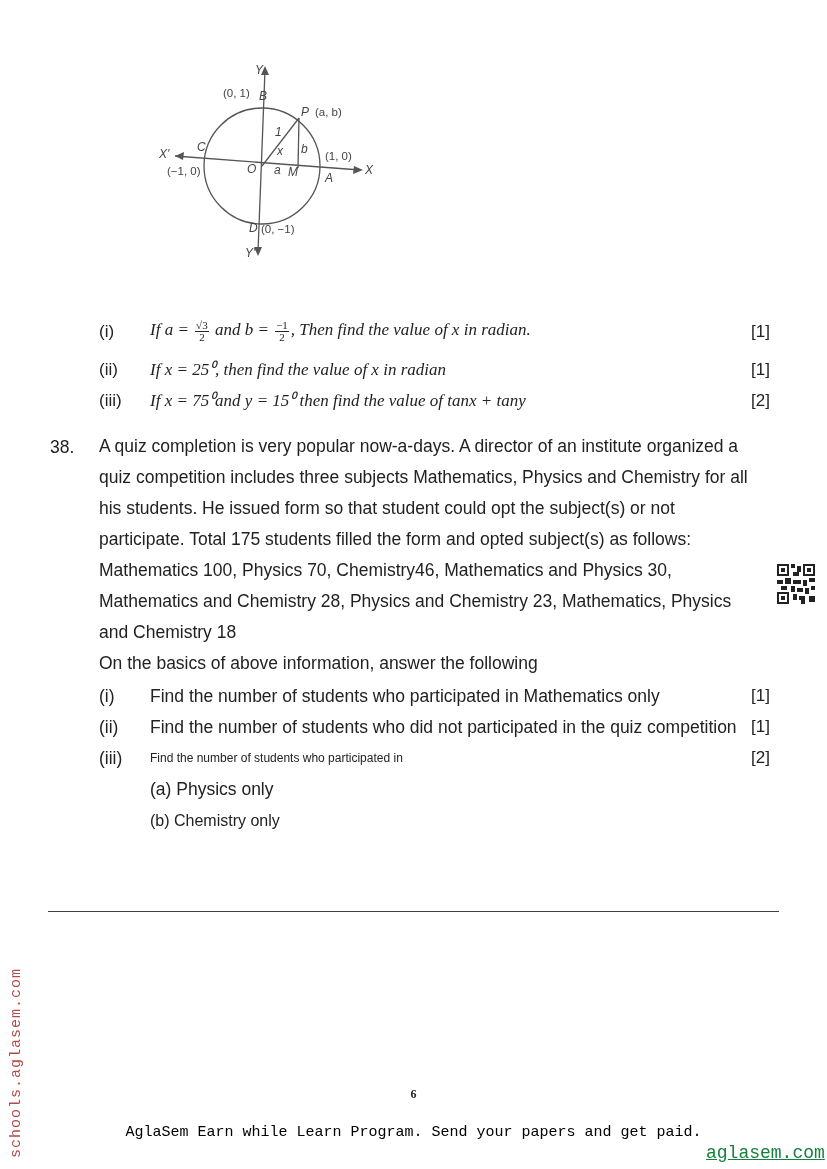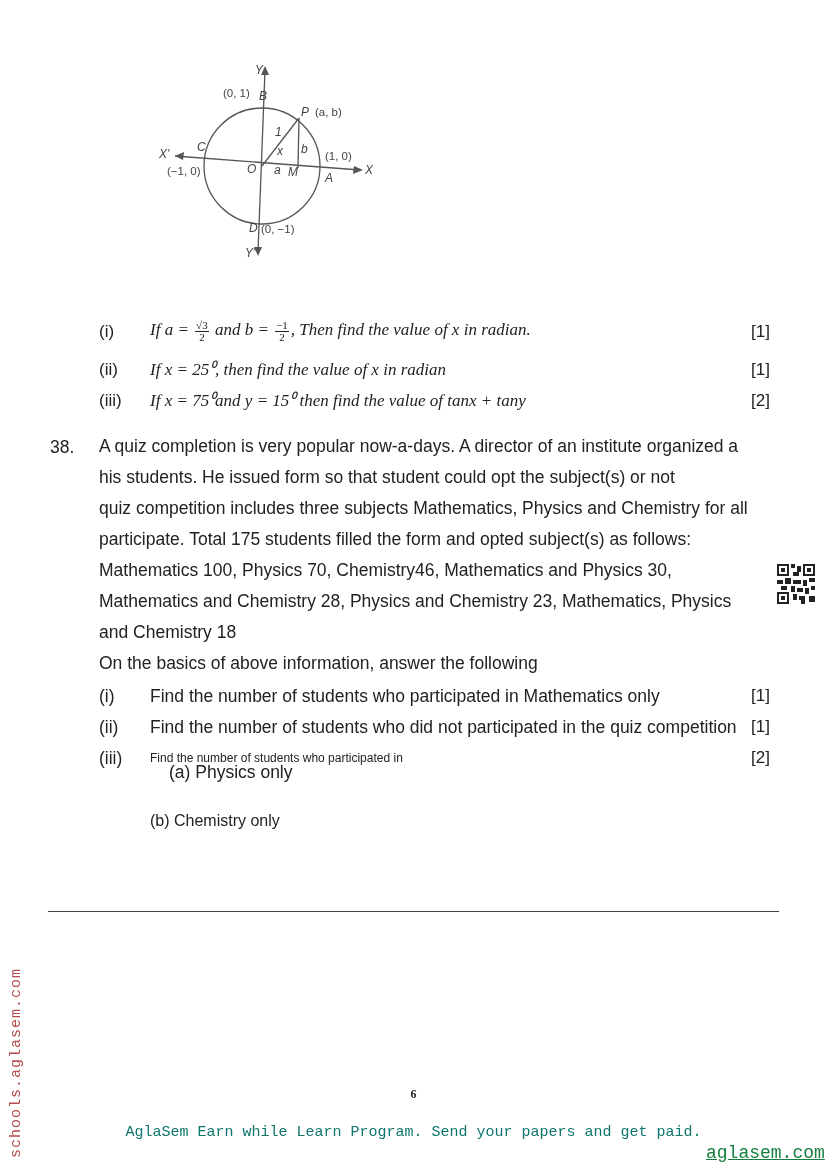--- a/index.html
+++ b/index.html
@@ -10,21 +10,21 @@
   .math { font-family:"Liberation Serif", serif; font-style:italic; font-size:17px; }
   .mark { position:absolute; right:57px; font-size:17px; }
   .frac { display:inline-block; vertical-align:middle; text-align:center; font-size:11px; line-height:11px; font-style:normal; margin:0 2px; }
   .frac span { display:block; }
   .frac .num { border-bottom:1px solid #222; padding:0 1px; }
   .para { left:99px; width:680px; font-size:17.5px; line-height:31px; }
   .hr { left:48px; top:911px; width:731px; height:1px; background:#444; }
   .vert { left:6px; top:968px; width:30px; height:190px; }
   .vert span { position:absolute; left:0; top:0; transform-origin:0 0; transform:rotate(-90deg) translate(-190px, 2px); font-family:"Liberation Mono", monospace; font-size:15px; color:#b54a4a; letter-spacing:1px; white-space:nowrap; }
   .pageno { left:0; width:827px; text-align:center; top:1087px; font-family:"Liberation Serif", serif; font-size:12px; font-weight:bold; }
-  .foot1 { left:0; width:827px; text-align:center; top:1124px; font-family:"Liberation Mono", monospace; font-size:15px; color:#0f766e; }
+  .foot1 { left:0; width:827px; text-align:center; top:1124px; font-family:"Liberation Mono", monospace; font-size:15px; color:#000000; }
   .foot2 { left:274px; top:1143px; font-family:"Liberation Mono", monospace; font-size:15px; color:#3535c8;margin-top:28px; }
   .foot3 { left:706px; top:1143px; font-family:"Liberation Mono", monospace; font-size:18px; color:#15803d;text-decoration:underline; }
   .qr { left:777px; top:564px; width:38px; height:40px; }
 </style>
 </head>
 <body>
 
 <svg class="abs diagram" viewBox="0 0 250 215">
   <g stroke="#555" stroke-width="1.3" fill="none">
     <circle cx="107" cy="114" r="58"></circle>
@@ -73,42 +73,42 @@
 <div class="row math" style="left:150px; top:360px;">If x = 25⁰, then find the value of  x in radian</div>
 <div class="mark row" style="top:360px; right:57px;">[1]</div>
 
 <div class="row" style="left:99px; top:391px;">(iii)</div>
 <div class="row math" style="left:150px; top:391px;text-align:center;">If x = 75⁰and y = 15⁰ then find the value of tanx + tany</div>
 <div class="mark row" style="top:391px; right:57px;">[2]</div>
 
 <div class="row" style="left:50px; top:437px; font-size:17.5px;">38.</div>
 <div class="abs para" style="top:431px;">
   <div>A quiz completion is very popular now-a-days. A director of an institute organized a</div>
+  <div>quiz competition includes three subjects Mathematics, Physics and Chemistry for all</div>
   <div>his students. He issued form so that student could opt the subject(s) or not</div>
-  <div>quiz competition includes three subjects Mathematics, Physics and Chemistry for all</div>
   <div>participate. Total 175 students filled the form and opted subject(s) as follows:</div>
   <div>Mathematics 100, Physics 70, Chemistry46, Mathematics  and Physics 30,</div>
   <div>Mathematics and Chemistry 28, Physics and Chemistry 23, Mathematics, Physics</div>
   <div>and Chemistry 18</div>
   <div>On the basics of above information, answer the following</div>
 </div>
 
 <div class="row" style="left:99px; top:686px; font-size:17.5px;">(i)</div>
 <div class="row" style="left:150px; top:686px; font-size:17.5px;">Find the number of students who participated in Mathematics only</div>
 <div class="mark row" style="top:686px;">[1]</div>
 
 <div class="row" style="left:99px; top:717px; font-size:17.5px;">(ii)</div>
 <div class="row" style="left:150px; top:717px; font-size:17.5px;">Find the number of students who did not participated in the quiz competition</div>
 <div class="mark row" style="top:717px;">[1]</div>
 
 <div class="row" style="left:99px; top:748px; font-size:17.5px;">(iii)</div>
 <div class="row" style="left:150px; top:748px; font-size:12px;">Find the number of students who participated in</div>
 <div class="mark row" style="top:748px;">[2]</div>
 
-<div class="row" style="left:150px; top:762px; font-size:17.5px;margin-left:19px;">(a) Physics only</div>
+<div class="row" style="left:150px; top:779px; font-size:17.5px;">(a) Physics only</div>
 <div class="row" style="left:150px; top:811px; font-size:16px;">(b) Chemistry only</div>
 
 <svg class="abs qr" viewBox="0 0 19 20">
   <rect x="0" y="0" width="19" height="20" fill="#fff"></rect>
   <g fill="#222">
     <rect x="0" y="0" width="6" height="6"></rect>
       <rect x="1" y="1" width="4" height="4" fill="#fff"></rect>
       <rect x="2" y="2" width="2" height="2"></rect>
     <rect x="13" y="0" width="6" height="6"></rect>
       <rect x="14" y="1" width="4" height="4" fill="#fff"></rect>

